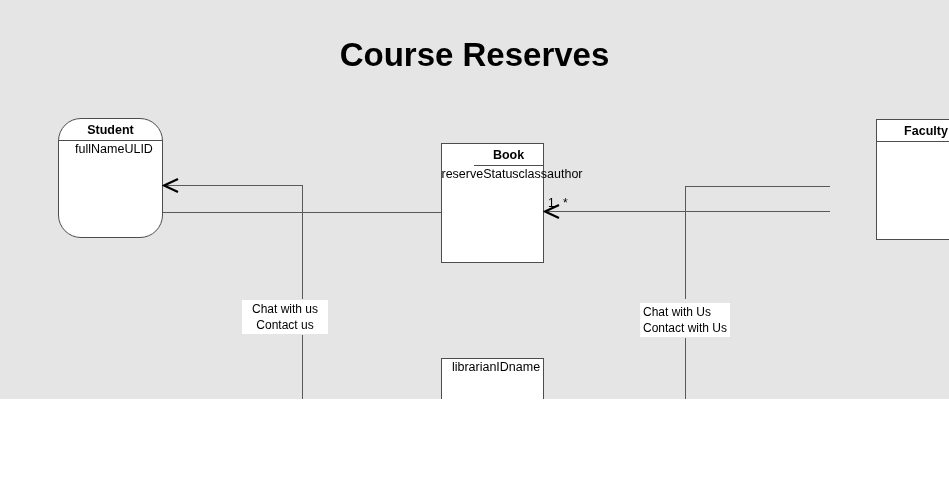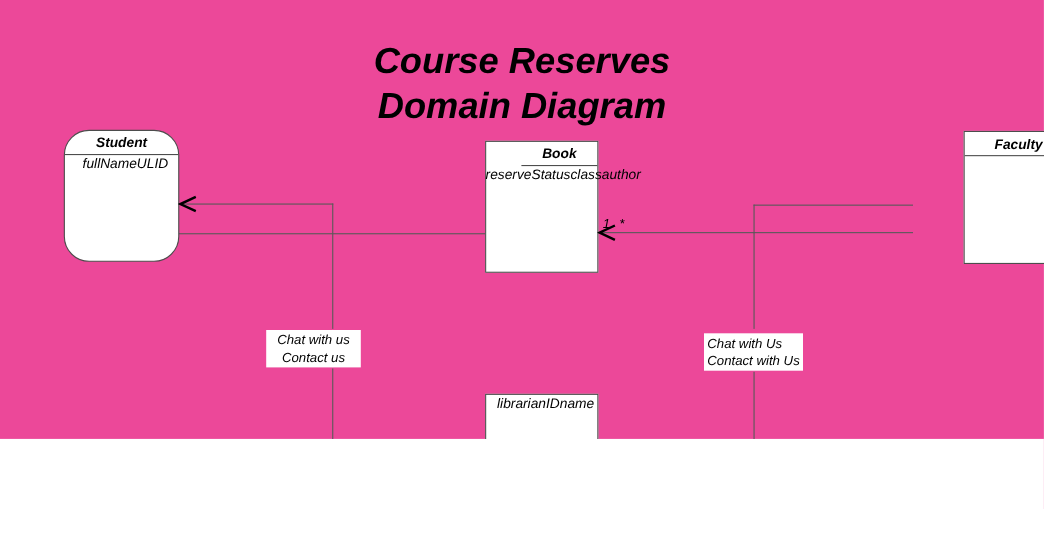--- a/index.html
+++ b/index.html
@@ -5,24 +5,23 @@
 <style>
   html, body {
     margin: 0;
     padding: 0;
     background: #ffffff;
   }
   #canvas {
     position: relative;
     width: 949px;
     height: 399px;
-    background: #ec4899;
+    background: #e5e5e5;
     overflow: hidden;
     font-family: "Liberation Sans", sans-serif;
-    font-style: italic;
   }
 
   
   #diagram-title {
     position: absolute;
     left: 0;
     top: 34px;
     width: 949px;
     text-align: center;
     font-family: "Liberation Sans", sans-serif;
@@ -125,21 +124,20 @@
     z-index: 7;
   }
 </style>
 </head>
 <body>
 
 <div id="canvas">
 
   <div id="diagram-title">
     <span class="title-line">Course Reserves</span>
-    <span class="title-line">Domain Diagram</span>
   </div>
 
   <div class="conn-h" style="left:164px; top:185px; width:139px;"></div>
 
   <div class="conn-v" style="left:302px; top:185px; height:27px;"></div>
 
   <div class="conn-h" style="left:162px; top:212px; width:280px;"></div>
 
   <div class="conn-v" style="left:302px; top:212px; height:87px;"></div>
   <div class="conn-v" style="left:302px; top:335px; height:93px;"></div>
@@ -195,21 +193,21 @@
   </div>
 
   <div class="uml-class" style="left:58px; top:118px; width:105px; height:120px;border-radius:23px;">
     <div class="class-header">Student</div>
     <div class="class-attrs">
       <span class="attr">fullName</span>
       <span class="attr">ULID</span>
     </div>
   </div>
 
-  <div class="uml-class" style="left:441px; top:128px; width:103px; height:120px;padding-left:32px;">
+  <div class="uml-class" style="left:441px; top:143px; width:103px; height:120px;padding-left:32px;">
     <div class="class-header">Book</div>
     <div class="class-attrs">
       <span class="attr">reserveStatus</span>
       <span class="attr">class</span>
       <span class="attr">author</span>
     </div>
   </div>
 
   <div class="uml-class" style="left:876px; top:119px; width:100px; height:121px;">
     <div class="class-header">Faculty</div>

